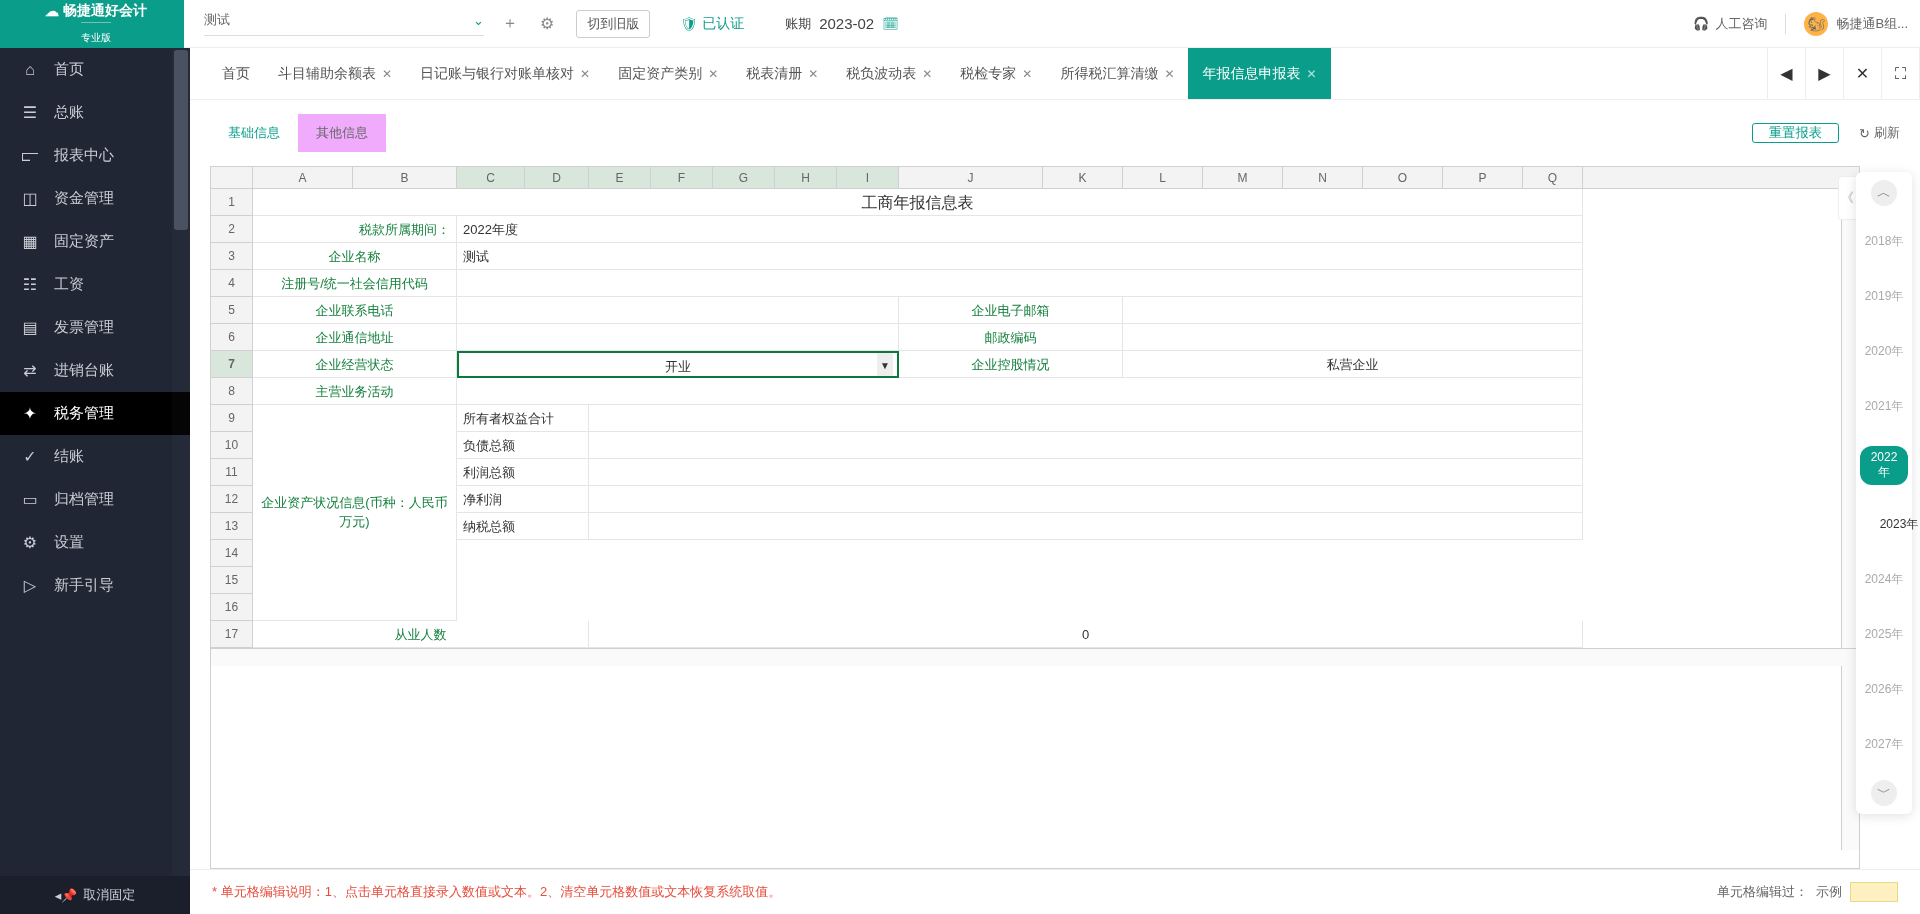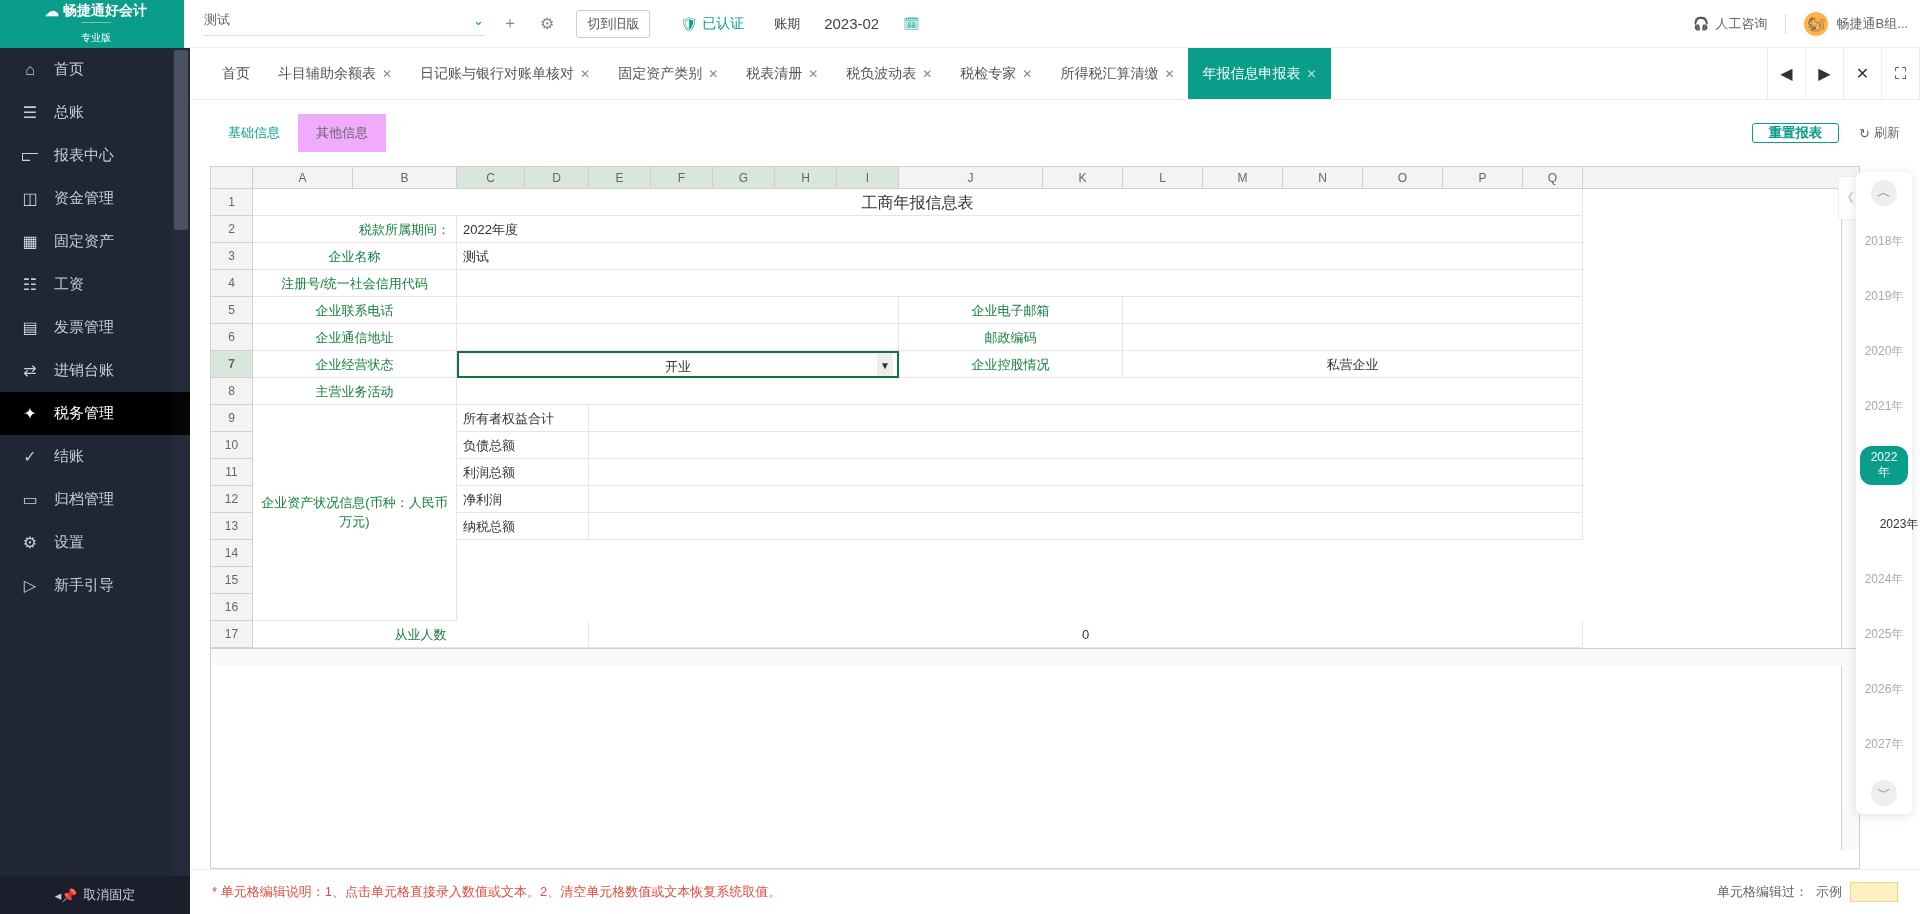--- a/index.html
+++ b/index.html
@@ -8,21 +8,21 @@
 
 .header { height: 48px; display: flex; align-items: center; padding: 0 12px; border-bottom: 1px solid #eee; }
 .logo-area { width: 184px; display: flex; flex-direction: column; align-items: center; color: #fff; background: #0a9e8a; height: 48px; justify-content: center; margin: -1px 0 -1px -12px; padding-left: 8px;}
 .logo-top { font-size: 14px; font-weight: bold; display: flex; align-items: center; gap: 4px;}
 .logo-sub { font-size: 10px; margin-top: 2px; border-top: 1px solid rgba(255,255,255,0.4); padding-top: 8px;}
 .company-select { flex: 0 0 auto; margin-left: 20px; display: flex; align-items: center; width: 280px; border-bottom: 1px solid #ddd; padding-bottom: 6px; justify-content: space-between; color: #666; }
 .hdr-icons { display: flex; align-items: center; gap: 22px; margin-left: 18px; color: #888; }
 .hdr-icon-btn { cursor: pointer; font-size: 16px; }
 .switch-old { border: 1px solid #ccc; padding: 4px 10px; border-radius: 3px; font-size: 13px; color: #555; cursor: pointer; }
 .verified { color: #0a9e8a; display: flex; align-items: center; gap: 4px; margin-left: 30px; font-size: 14px;}
-.period { margin-left: 30px; color: #444; display: flex; align-items: center; gap: 24px; }
+.period { margin-left: 41px; color: #444; display: flex; align-items: center; gap: 8px; }
 .hdr-right { margin-left: auto; display: flex; align-items: center; gap: 18px; color: #666; }
 .avatar { width: 24px; height: 24px; background: #ffb347; border-radius: 50%; display: inline-flex; align-items: center; justify-content: center; font-size: 14px;}
 
 
 .sidebar { position: absolute; left: 0; top: 48px; bottom: 0; width: 190px; background: #202634; color: #c9cdd4; padding-top: 6px; }
 .sidebar-inner { position: absolute; top: 0; bottom: 38px; left: 0; right: 0; overflow-y: auto; }
 .side-item { display: flex; align-items: center; gap: 14px; padding: 12px 20px; cursor: pointer; font-size: 15px; }
 .side-item.active { background: #000; color: #fff; }
 .side-icon { width: 20px; text-align: center; font-size: 16px; }
 .unpin { position: absolute; bottom: 0; left: 0; right: 0; padding: 10px 0; text-align: center; background: #1a1f2b; font-size: 13px; display: flex; align-items: center; justify-content: center; gap: 6px;}
@@ -38,21 +38,21 @@
 .tab.active { background: #0a9e8a; color: #fff; }
 .tab-close { font-size: 12px; opacity: .7; cursor: pointer;}
 .tab-arrows { display: flex; align-items: center; border-left: 1px solid #eee; }
 .tab-arrow { width: 38px; display: flex; align-items: center; justify-content: center; font-size: 16px; cursor: pointer; border-right: 1px solid #eee; height: 100%;}
 
 
 .subbar { display: flex; align-items: center; padding: 14px 20px; gap: 0; }
 .subtab { padding: 10px 18px; cursor: pointer; color: #666; background: #f0abfc;}
 .subtab.active { color: #0a9e8a; background: transparent;}
 .toolbar-right { margin-left: auto; display: flex; align-items: center; gap: 20px; }
-.btn-reset { border: 1px solid #0a9e8a; color: #0a9e8a; padding: 0 16px; border-radius: 3px; cursor: pointer; background: #fff; font-weight: bold;}
+.btn-reset { border: 1px solid #0a9e8a; color: #0a9e8a; padding: 0 16px; border-radius: 3px; cursor: pointer; background: #fff;}
 .btn-refresh { color: #666; cursor: pointer; display: flex; align-items: center; gap: 4px;}
 
 
 .sheet-wrap { flex: 1; display: flex; overflow: hidden; padding: 0 60px 0 20px; position: relative;}
 .sheet { flex: 1; border: 1px solid #d0d0d0; background: #fff; position: relative; overflow: hidden;}
 .col-headers { display: flex; height: 22px; background: #f3f3f3; border-bottom: 1px solid #d0d0d0; }
 .corner { width: 42px; border-right: 1px solid #d0d0d0; background: #f3f3f3;}
 .col-h { border-right: 1px solid #d0d0d0; text-align: center; font-size: 12px; color: #666; line-height: 22px; background: #f3f3f3;}
 .col-h.sel { background: #d8e6dc; }
 .row { display: flex; height: 27px; }

